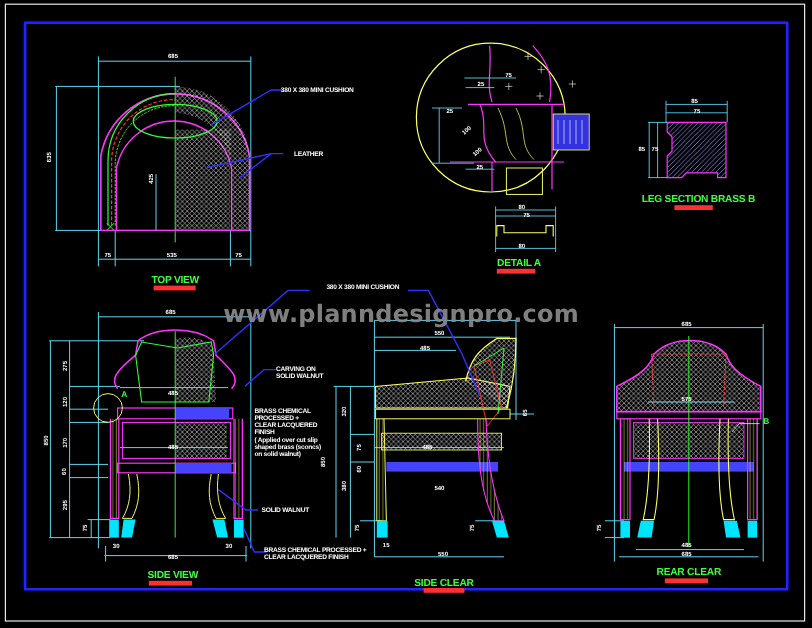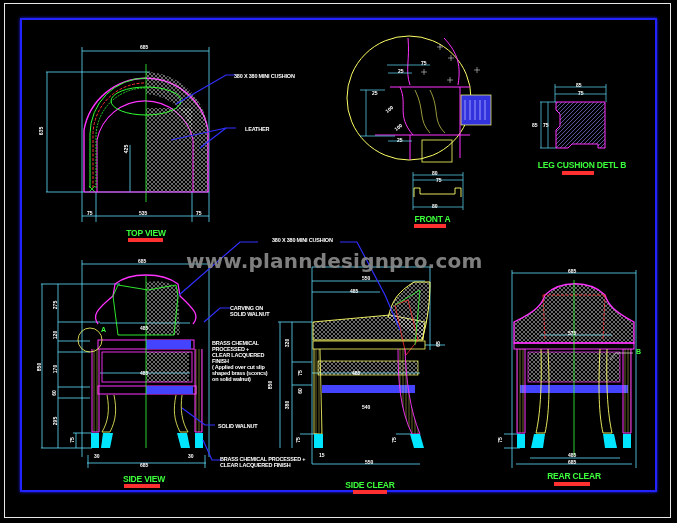--- a/index.html
+++ b/index.html
@@ -252,28 +252,28 @@
 
 <div class="dim" style="left:421px;top:60px">75</div>
 <div class="dim" style="left:398px;top:68px">25</div>
 <div class="dim" style="left:372px;top:90px">25</div>
 <div class="dim" style="left:385px;top:106px;transform:rotate(-40deg)">100</div>
 <div class="dim" style="left:394px;top:124px;transform:rotate(-40deg)">100</div>
 <div class="dim" style="left:397px;top:137px">25</div>
 <div class="dim" style="left:432px;top:170px">80</div>
 <div class="dim" style="left:436px;top:177px">75</div>
 <div class="dim" style="left:432px;top:203px">80</div>
-<div class="title" style="left:405px;top:214px;width:55px">FRONT A</div>
+<div class="title" style="left:405px;top:214px;width:55px">DETAIL A</div>
 <div class="uline" style="left:414px;top:224px;width:32px"></div>
 
 <div class="dim" style="left:576px;top:82px">85</div>
 <div class="dim" style="left:578px;top:90px">75</div>
 <div class="dim" style="left:532px;top:122px">85</div>
 <div class="dim" style="left:543px;top:122px">75</div>
-<div class="title" style="left:532px;top:160px;width:100px">LEG CUSHION DETL B</div>
+<div class="title" style="left:532px;top:160px;width:100px">LEG SECTION BRASS B</div>
 <div class="uline" style="left:562px;top:171px;width:32px"></div>
 
 <div class="lbl" style="left:272px;top:237px">380 X 380 MINI CUSHION</div>
 <div class="lbl" style="left:230px;top:305px">CARVING ON
 SOLID WALNUT</div>
 <div class="lbl" style="left:212px;top:340px">BRASS CHEMICAL
 PROCESSED +
 CLEAR LACQUERED
 FINISH
 ( Applied over cut slip

